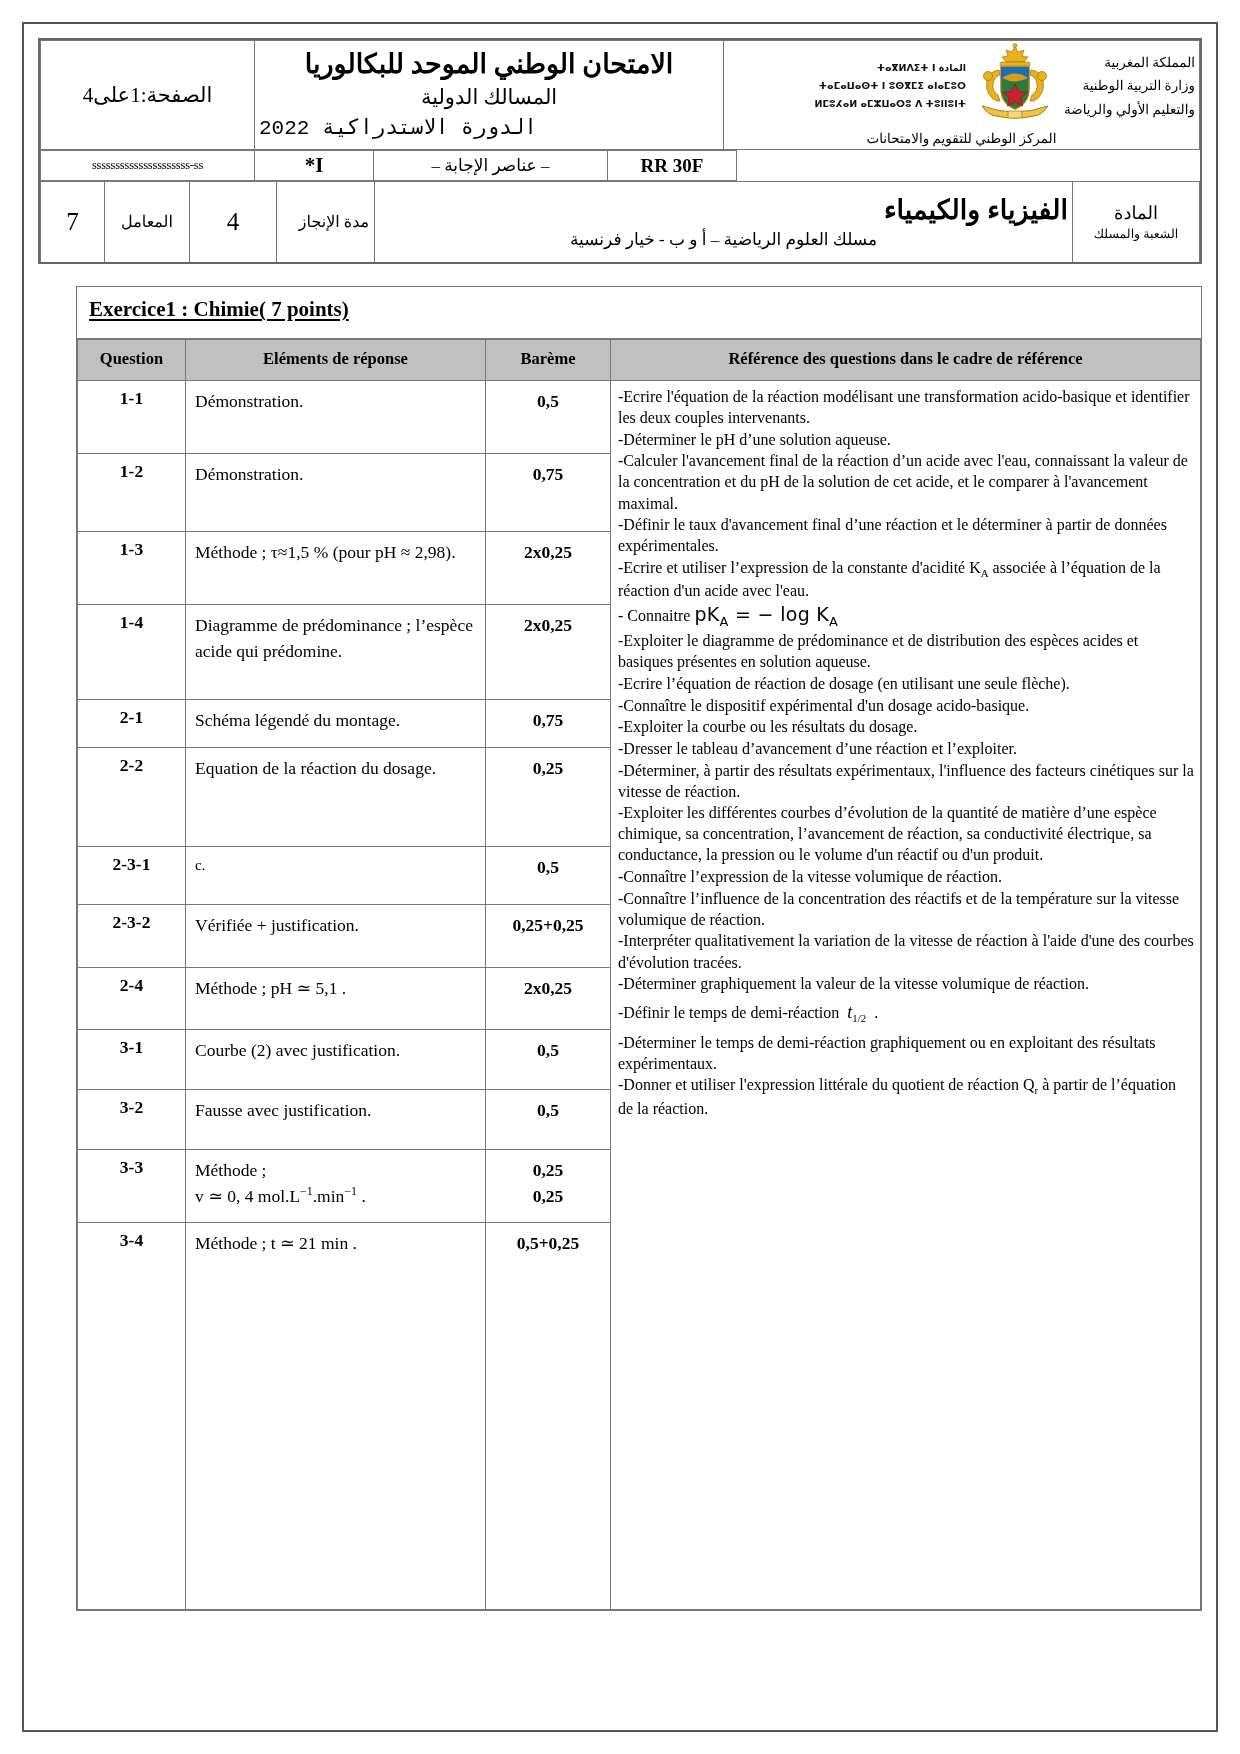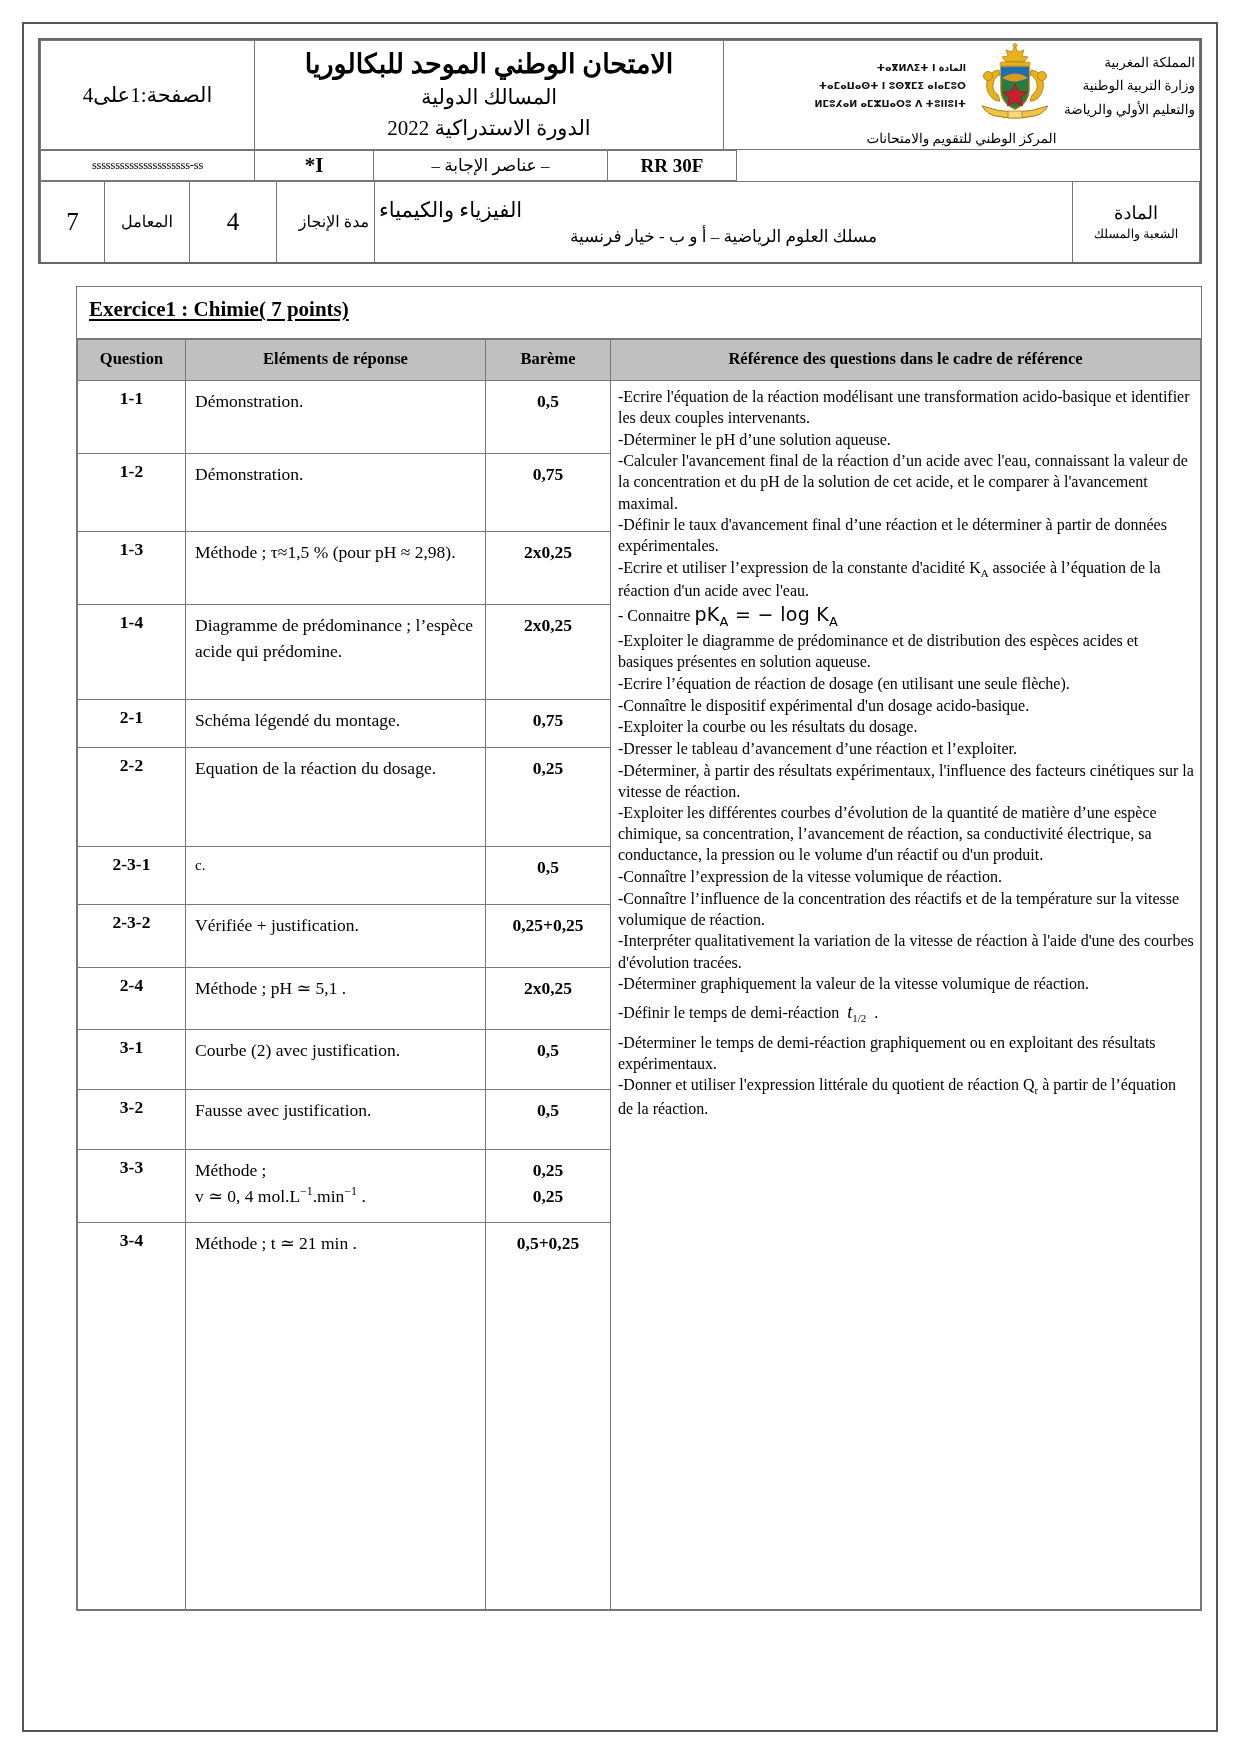--- a/index.html
+++ b/index.html
@@ -52,22 +52,23 @@
   }
   .exam-title-sub {
     font-size: 21px;
     direction: rtl;
     text-align: center;
     line-height: 1.45;
   }
   .exam-title-sess {
     font-size: 21px;
     direction: rtl;
-    text-align: center;
+    text-align: left;
     line-height: 1.5;
+    font-family: Liberation Mono, monospace;
   }
   .page-num {
     font-size: 21px;
     direction: rtl;
     text-align: center;
   }
   
   .emblem-cell {
     padding: 4px 6px 4px 6px;
   }
@@ -121,21 +122,21 @@
   }
   .code-rr {
     font-size: 19px;
     font-weight: bold;
     text-align: center;
     font-family: "Liberation Serif", serif;
   }
   
   .num-cell { font-size: 25px; text-align: center; }
   .lbl-ar { font-size: 16px; direction: rtl; text-align: center; line-height:1.25;}
-  .subject-ar-1 { font-size: 21px; font-weight: normal; direction: rtl; text-align: left; }
+  .subject-ar-1 { font-size: 27px; font-weight: bold; direction: rtl; text-align: right; }
   .subject-ar-2 { font-size: 17px; direction: rtl; text-align: center; margin-top: 3px;}
   .matiere-ar-1 { font-size: 18px; direction: rtl; text-align: center; font-weight: normal;}
   .matiere-ar-2 { font-size: 12.5px; direction: rtl; text-align: center; margin-top:2px;}
 
   
   .ex-wrap {
     margin-top: 22px;
     margin-left: 38px;
     border: 1.5px solid #777;
     box-sizing: border-box;

